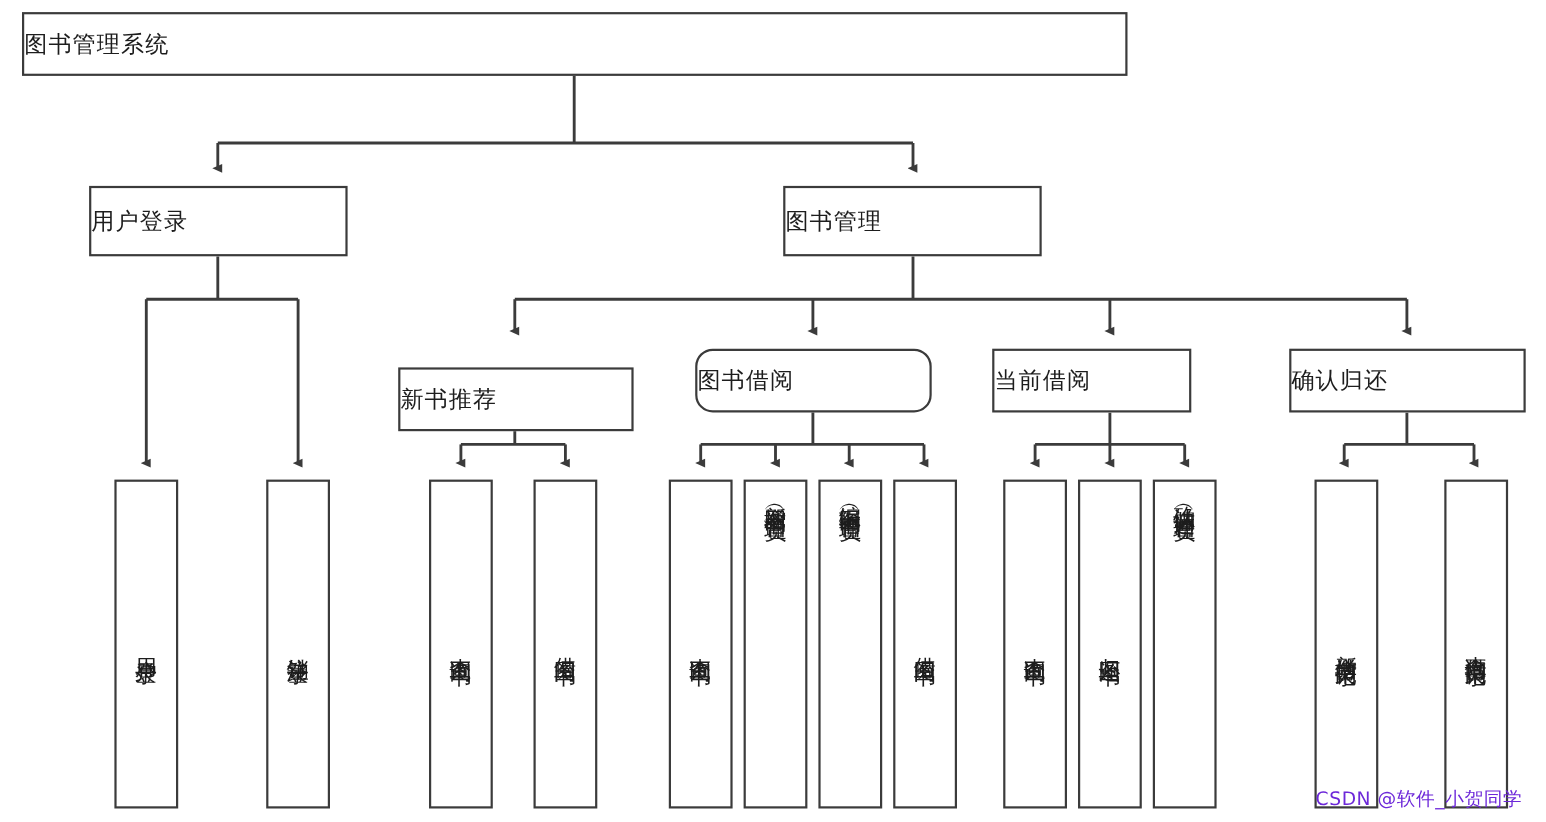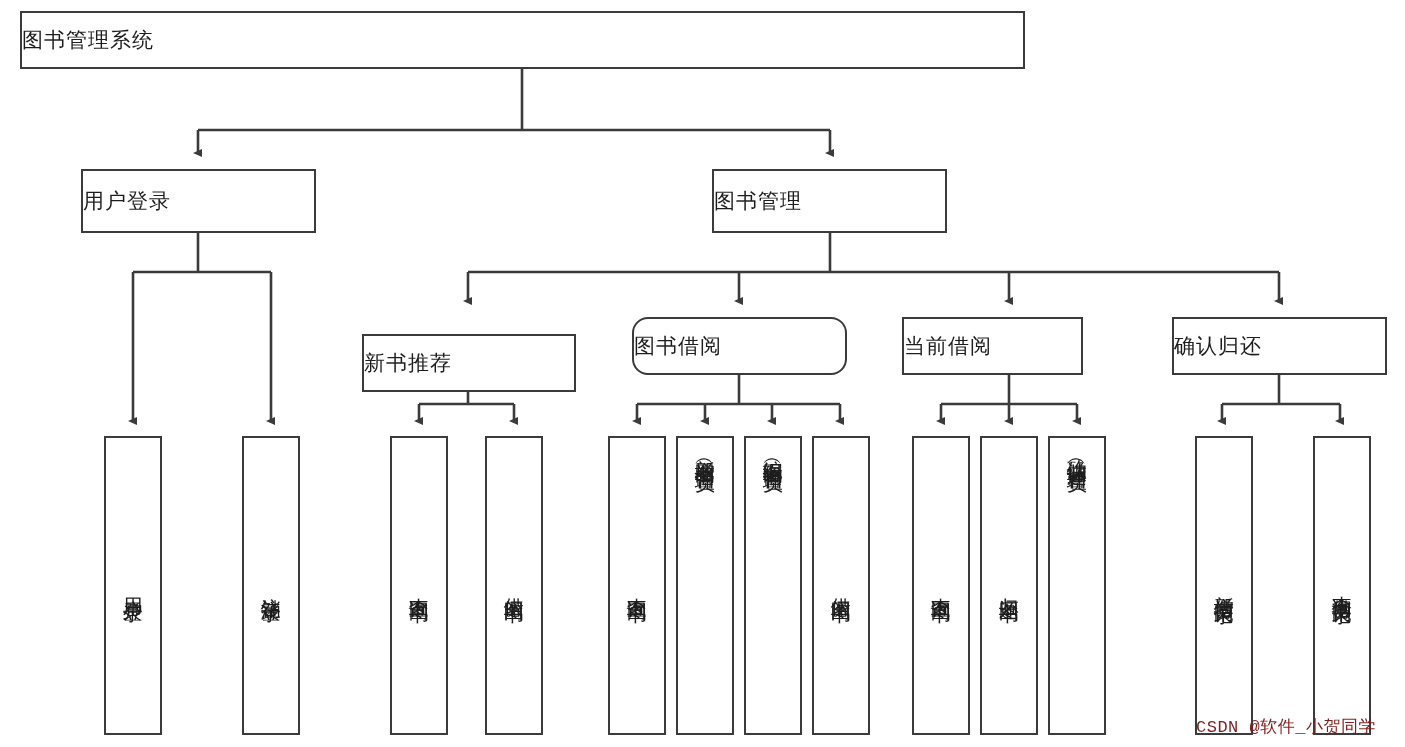--- a/index.html
+++ b/index.html
@@ -57,25 +57,24 @@
     writing-mode: vertical-rl;
     text-orientation: upright;
     font-size: 20px;
     line-height: 1.32;
     letter-spacing: 2px;
     white-space: nowrap;
   }
   .watermark {
     position: absolute;
     font-size: 17px;
-    color: #7f1d1d;
+    color: #6d28d9;
     letter-spacing: 0.5px;
     white-space: nowrap;
     user-select: none;
-    font-family: Liberation Mono, monospace;
   }
 </style>
 </head>
 <body>
 
 <div id="canvas">
 
   <svg class="edges" viewBox="0 0 1405 747" xmlns="http://www.w3.org/2000/svg">
     <defs>
       <marker id="arrow" markerWidth="10" markerHeight="10" refX="5" refY="5" orient="auto" markerUnits="userSpaceOnUse">

